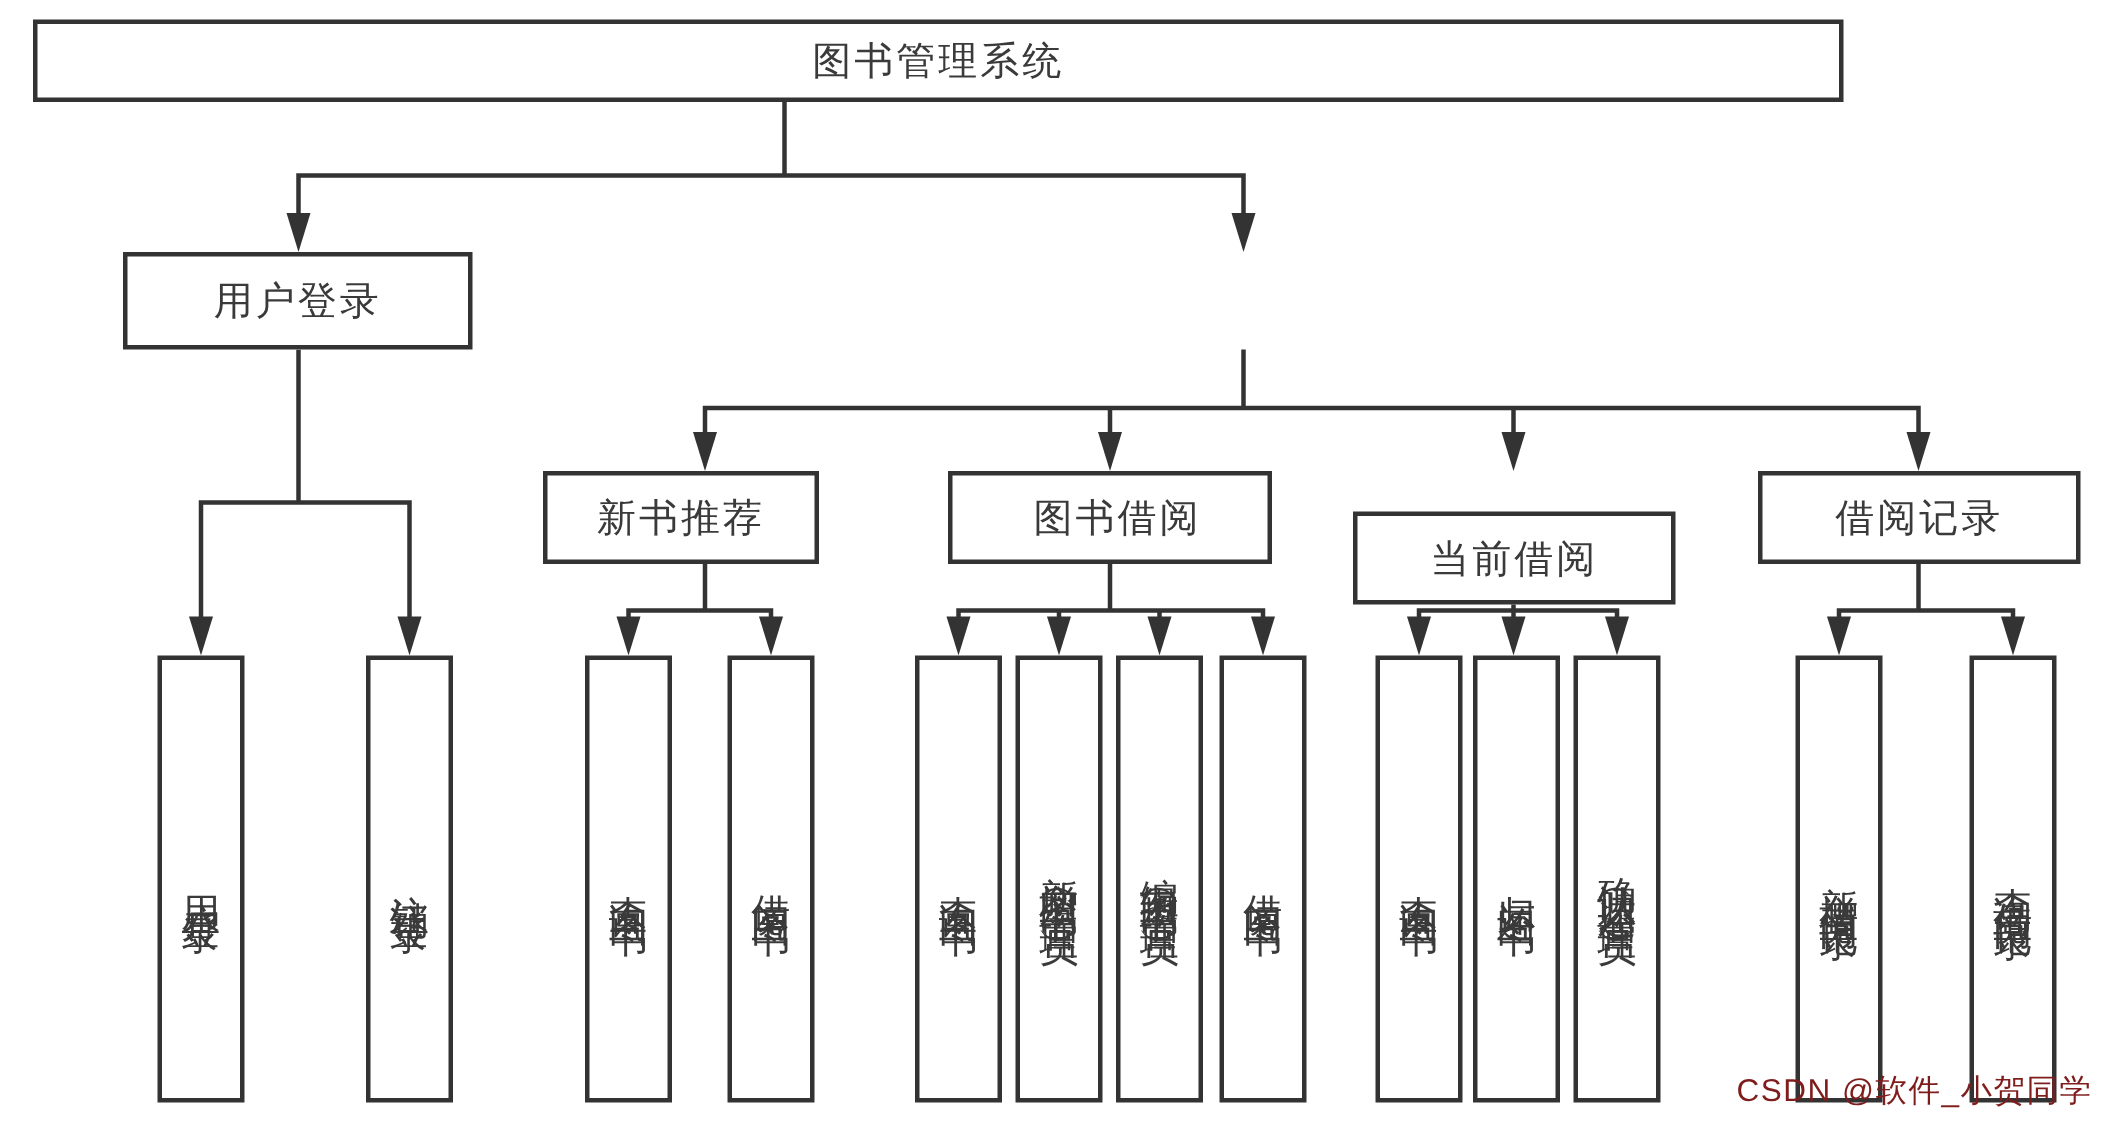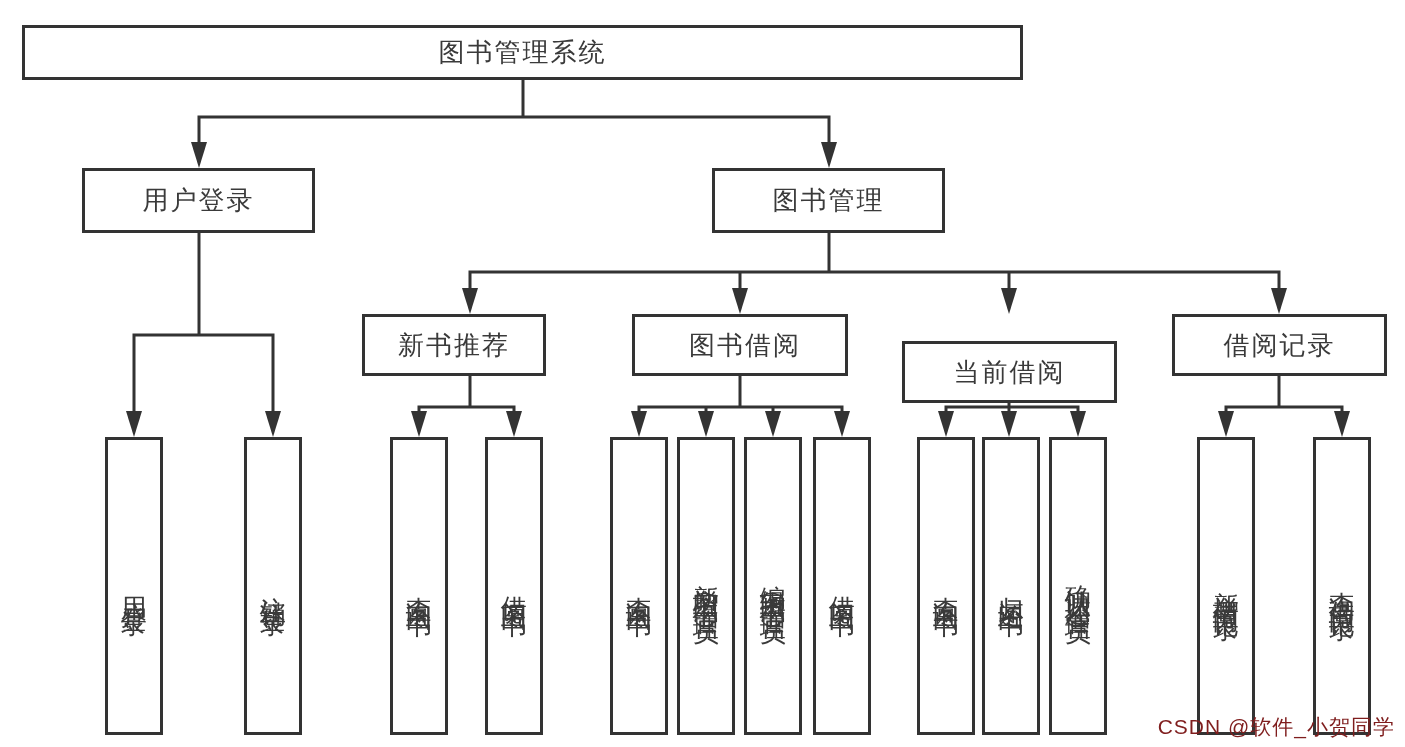--- a/index.html
+++ b/index.html
@@ -131,30 +131,27 @@
 
       <polygon points="938,411 954,411 946,437"></polygon>
       <polygon points="1001,411 1017,411 1009,437"></polygon>
       <polygon points="1070,411 1086,411 1078,437"></polygon>
 
       <polygon points="1218,411 1234,411 1226,437"></polygon>
       <polygon points="1334,411 1350,411 1342,437"></polygon>
     </g>
   </svg>
 
-  <div class="node" style="left:22px; top:13px; width:1001px; height:55px;margin-top:12px;">
+  <div class="node" style="left:22px; top:13px; width:1207px; height:55px;">
     <span>图书管理系统</span>
   </div>
 
   <div class="node lvl2" style="left:82px;">
     <span>用户登录</span>
   </div>
-  <div class="node lvl2" style="left:712px;">
-    <span>图书管理</span>
-  </div>
 
   <div class="node lvl3" style="left:362px; width:184px;">
     <span>新书推荐</span>
   </div>
   <div class="node lvl3" style="left:632px; width:216px;padding-left:10px;">
     <span>图书借阅</span>
   </div>
   <div class="node lvl3" style="left:902px; width:215px;margin-top:27px;">
     <span>当前借阅</span>
   </div>

